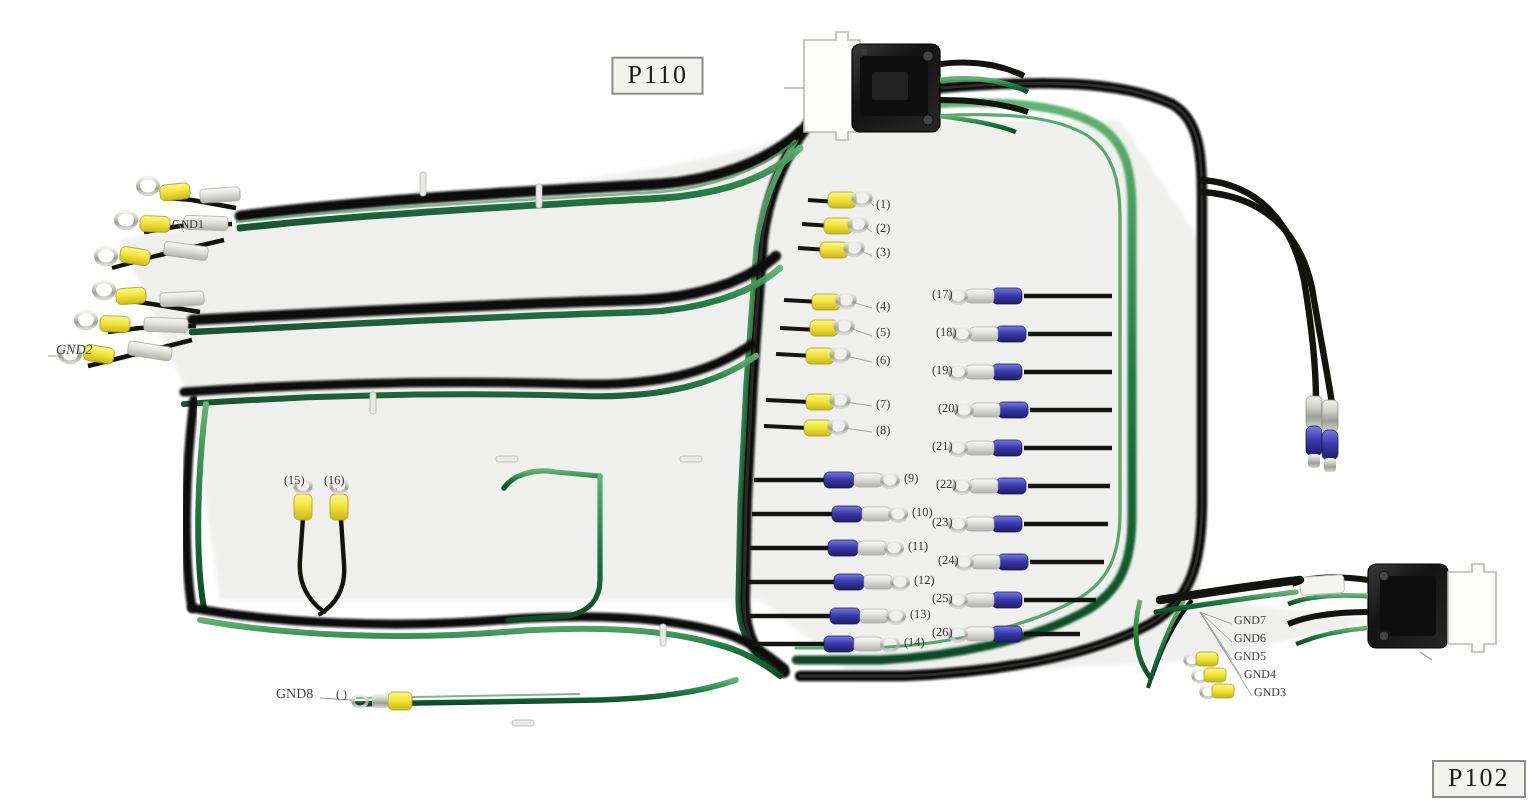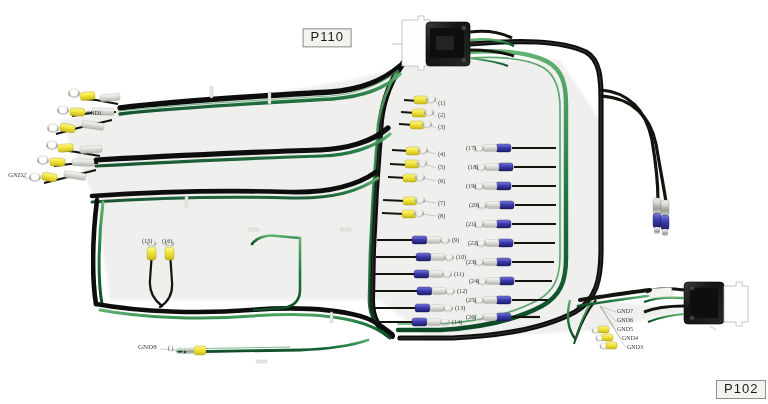--- a/index.html
+++ b/index.html
@@ -5,21 +5,21 @@
   html,body{margin:0;padding:0;background:#fff;}
   body{width:768px;height:404px;overflow:hidden;font-family:"Liberation Serif",serif;}
   #stage{position:relative;width:768px;height:404px;background:#ffffff;overflow:hidden;}
   svg.layer{position:absolute;left:0;top:0;width:768px;height:404px;}
 
   
   .conn-label{
     position:absolute;
     background:#f2f2ee;
     border:1px solid #8d8d8d;
-    font-family:Liberation Sans, sans-serif;
+    font-family:Liberation Serif, serif;
     font-size:13px;
     color:#1a1a1a;
     padding:1px 7px 2px 7px;
     letter-spacing:1px;
     line-height:1.1;
     white-space:nowrap;
   }
   .pin-label{
     position:absolute;
     font-family:"Liberation Serif",serif;
@@ -474,19 +474,19 @@
 
   <div class="pin-label" style="left:142px;top:238px;">(15)</div>
   <div class="pin-label" style="left:162px;top:238px;">(16)</div>
 
   <div class="gnd-label" style="left:617px;top:308px;">GND7</div>
   <div class="gnd-label" style="left:617px;top:317px;">GND6</div>
   <div class="gnd-label" style="left:617px;top:326px;">GND5</div>
   <div class="gnd-label" style="left:622px;top:335px;">GND4</div>
   <div class="gnd-label" style="left:627px;top:344px;">GND3</div>
 
-  <div class="gnd-label-lg" style="left:8px;top:172px;font-style:italic;">GND2</div>
+  <div class="gnd-label-lg" style="left:28px;top:172px;font-style:italic;">GND2</div>
   <div class="gnd-label" style="left:86px;top:110px;">GND1</div>
 
   <div class="gnd-label-lg" style="left:138px;top:344px;">GND8</div>
   <div class="gnd-label" style="left:168px;top:345px;">(  )</div>
 
 </div>
 
 </body></html>

